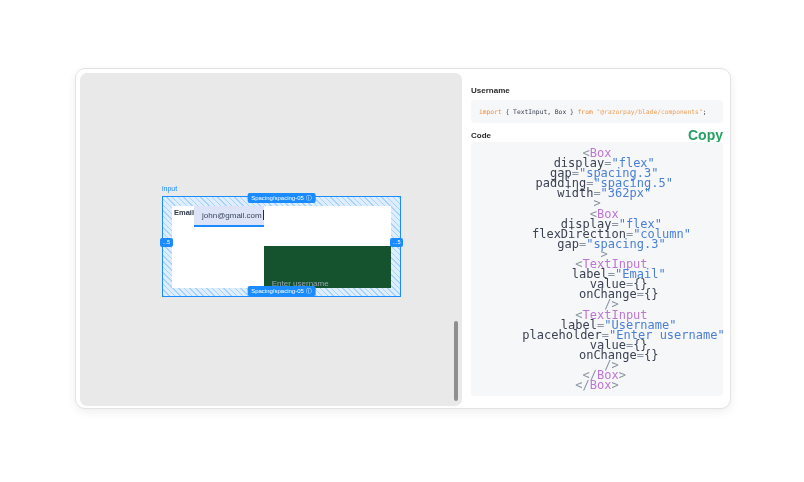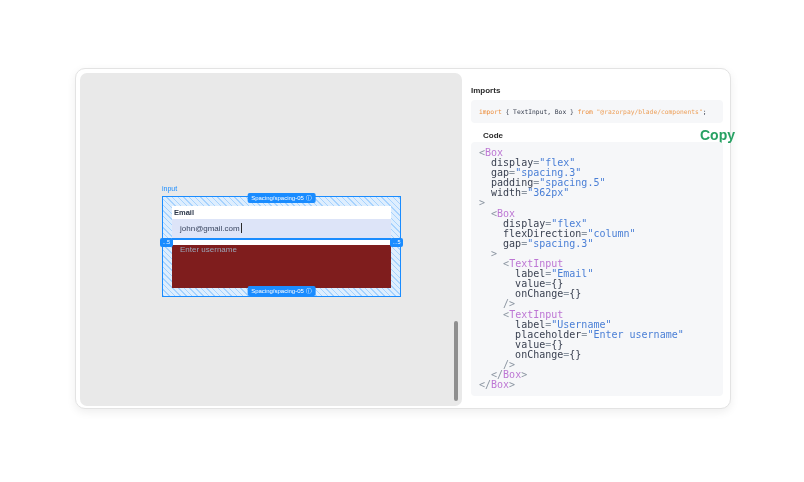--- a/index.html
+++ b/index.html
@@ -7,48 +7,48 @@
   .card { position:absolute; left:75px; top:68px; width:656px; height:341px; background:#ffffff;
           border:1px solid #e3e3e3; border-radius:10px; box-shadow:0 3px 10px rgba(0,0,0,0.07); }
 
   
   .canvas { position:absolute; left:4px; top:4px; width:382px; height:333px; background:#e9e9e9; border-radius:7px; }
   .frame-label { position:absolute; left:82px; top:112px; font-size:7px; color:#1a8cff; }
   .selection { position:absolute; left:82px; top:123px; width:239px; height:101px;
                border:1.5px solid #1a8cff;
                background:repeating-linear-gradient(45deg, rgba(26,140,255,0.32) 0 1px, rgba(26,140,255,0.06) 1px 4px), #eaf4fe; }
   .sel-content { position:absolute; left:9px; top:8.5px; right:9px; bottom:8.5px; background:#ffffff;
-                 display:flex; flex-direction:column; }
+                 display:flex; flex-direction:row; }
   .f-label { height:13px; display:flex; align-items:center; font-size:7.5px; font-weight:bold; color:#2b3649; padding-left:2px; background:#fff; }
   .input-email { height:21px; background:#dde4f8; border-bottom:2px solid #1a8cff; display:flex; align-items:center;
                  font-size:8px; color:#3a4660; padding-left:8px; }
   .gap-row { height:5px; background:#ffffff; }
-  .input-username { flex:1; background:#7f1d1d; display:flex; align-items:flex-start; font-size:8px; color:#9aa5b7; padding-left:8px; }
+  .input-username { flex:1; background:#14532d; display:flex; align-items:flex-end; font-size:8px; color:#9aa5b7; padding-left:8px;margin-top:40px; }
   .cursor { width:1px; height:10px; background:#2a2a2a; margin-left:1px; }
   .badge { position:absolute; background:#1a8cff; color:#ffffff; font-size:6px; line-height:1;
            padding:2px 4px; border-radius:2px; display:flex; align-items:center; gap:2px; white-space:nowrap; }
   .badge-top { top:-4px; left:50%; transform:translateX(-50%); }
   .badge-bottom { bottom:0px; left:50%; transform:translateX(-50%); }
   .badge-side { font-size:5.5px; padding:1.5px 2.5px; top:41px; }
   .badge-left { left:-3px; } .badge-right { right:-3px; }
   .info-i { font-size:6px; }
   .scroll-thumb { position:absolute; right:4px; top:248px; width:4px; height:80px; background:#8f8f8f; border-radius:2px; }
 
   
   .panel { position:absolute; left:395px; top:0; width:252px; height:100%; }
   .sec-heading { font-size:8px; font-weight:bold; color:#2a2a2a; }
   .h-imports { position:absolute; left:0; top:17px; }
   .import-block { position:absolute; left:0; top:31px; width:252px; height:23px; background:#f6f7f9; border-radius:4px;
                   display:flex; align-items:center; padding:0 8px;
                   font-family:"DejaVu Sans Mono", monospace; font-size:6.3px; white-space:pre; overflow:hidden; }
-  .code-header { position:absolute; left:0; top:58px; width:252px; display:flex; justify-content:space-between; align-items:center;margin-left:12px; }
+  .code-header { position:absolute; left:0; top:58px; width:252px; display:flex; justify-content:space-between; align-items:center; }
   .copy-btn { font-size:14px; font-weight:bold; color:#27a163; cursor:pointer; }
   .code-block { position:absolute; left:0; top:73px; width:252px; height:254px; background:#f6f7f9; border-radius:4px;
-                padding:6px 8px; font-family:"DejaVu Sans Mono", monospace; font-size:10px; line-height:10.1px;
-                white-space:pre; overflow:hidden; }
+                padding:6px 8px; font-family:"DejaVu Sans Mono", monospace; font-size:12px; line-height:10.1px;
+                white-space:pre; overflow:hidden;text-align:center; }
   .tk-kw    { color:#ec8e3c; }
   .tk-strimp{ color:#eda05a; }
   .tk-pl    { color:#3b4252; }
   .tk-p     { color:#8b95a1; }
   .tk-tag   { color:#bd76d4; }
   .tk-str   { color:#4a7fd6; }
 </style>
 </head>
 <body>
 
@@ -79,21 +79,21 @@
         <span class="info-i">ⓘ</span>
       </div>
       <div class="badge badge-side badge-left">...5</div>
       <div class="badge badge-side badge-right">...5</div>
     </div>
 
     <div class="scroll-thumb"></div>
   </div>
 
   <div class="panel">
-    <div class="sec-heading h-imports">Imports</div>
+    <div class="sec-heading h-imports">Username</div>
     <div class="import-block"><span class="tk-kw">import</span><span class="tk-pl"> { TextInput, Box } </span><span class="tk-kw">from</span><span class="tk-pl"> </span><span class="tk-strimp">"@razorpay/blade/components"</span><span class="tk-pl">;</span></div>
 
     <div class="code-header">
       <span class="sec-heading">Code</span>
       <span class="copy-btn">Copy</span>
     </div>
     <div class="code-block"><div class="code-line"><span class="tk-p">&lt;</span><span class="tk-tag">Box</span></div><div class="code-line"><span class="tk-pl">  display</span><span class="tk-p">=</span><span class="tk-str">"flex"</span></div><div class="code-line"><span class="tk-pl">  gap</span><span class="tk-p">=</span><span class="tk-str">"spacing.3"</span></div><div class="code-line"><span class="tk-pl">  padding</span><span class="tk-p">=</span><span class="tk-str">"spacing.5"</span></div><div class="code-line"><span class="tk-pl">  width</span><span class="tk-p">=</span><span class="tk-str">"362px"</span></div><div class="code-line"><span class="tk-p">&gt;</span></div><div class="code-line"><span class="tk-pl">  </span><span class="tk-p">&lt;</span><span class="tk-tag">Box</span></div><div class="code-line"><span class="tk-pl">    display</span><span class="tk-p">=</span><span class="tk-str">"flex"</span></div><div class="code-line"><span class="tk-pl">    flexDirection</span><span class="tk-p">=</span><span class="tk-str">"column"</span></div><div class="code-line"><span class="tk-pl">    gap</span><span class="tk-p">=</span><span class="tk-str">"spacing.3"</span></div><div class="code-line"><span class="tk-pl">  </span><span class="tk-p">&gt;</span></div><div class="code-line"><span class="tk-pl">    </span><span class="tk-p">&lt;</span><span class="tk-tag">TextInput</span></div><div class="code-line"><span class="tk-pl">      label</span><span class="tk-p">=</span><span class="tk-str">"Email"</span></div><div class="code-line"><span class="tk-pl">      value</span><span class="tk-p">=</span><span class="tk-pl">{}</span></div><div class="code-line"><span class="tk-pl">      onChange</span><span class="tk-p">=</span><span class="tk-pl">{}</span></div><div class="code-line"><span class="tk-pl">    </span><span class="tk-p">/&gt;</span></div><div class="code-line"><span class="tk-pl">    </span><span class="tk-p">&lt;</span><span class="tk-tag">TextInput</span></div><div class="code-line"><span class="tk-pl">      label</span><span class="tk-p">=</span><span class="tk-str">"Username"</span></div><div class="code-line"><span class="tk-pl">      placeholder</span><span class="tk-p">=</span><span class="tk-str">"Enter username"</span></div><div class="code-line"><span class="tk-pl">      value</span><span class="tk-p">=</span><span class="tk-pl">{}</span></div><div class="code-line"><span class="tk-pl">      onChange</span><span class="tk-p">=</span><span class="tk-pl">{}</span></div><div class="code-line"><span class="tk-pl">    </span><span class="tk-p">/&gt;</span></div><div class="code-line"><span class="tk-pl">  </span><span class="tk-p">&lt;/</span><span class="tk-tag">Box</span><span class="tk-p">&gt;</span></div><div class="code-line"><span class="tk-p">&lt;/</span><span class="tk-tag">Box</span><span class="tk-p">&gt;</span></div></div>
   </div>
 
 </div>

